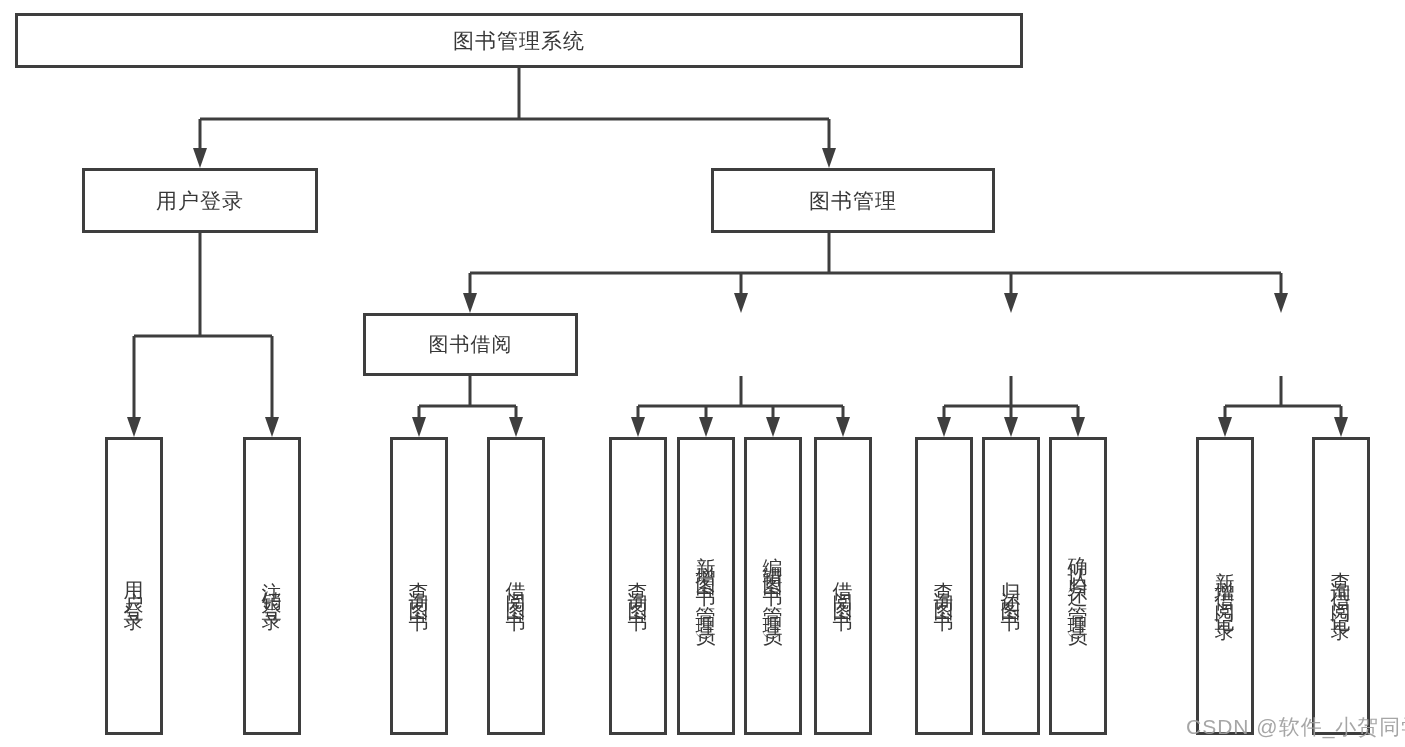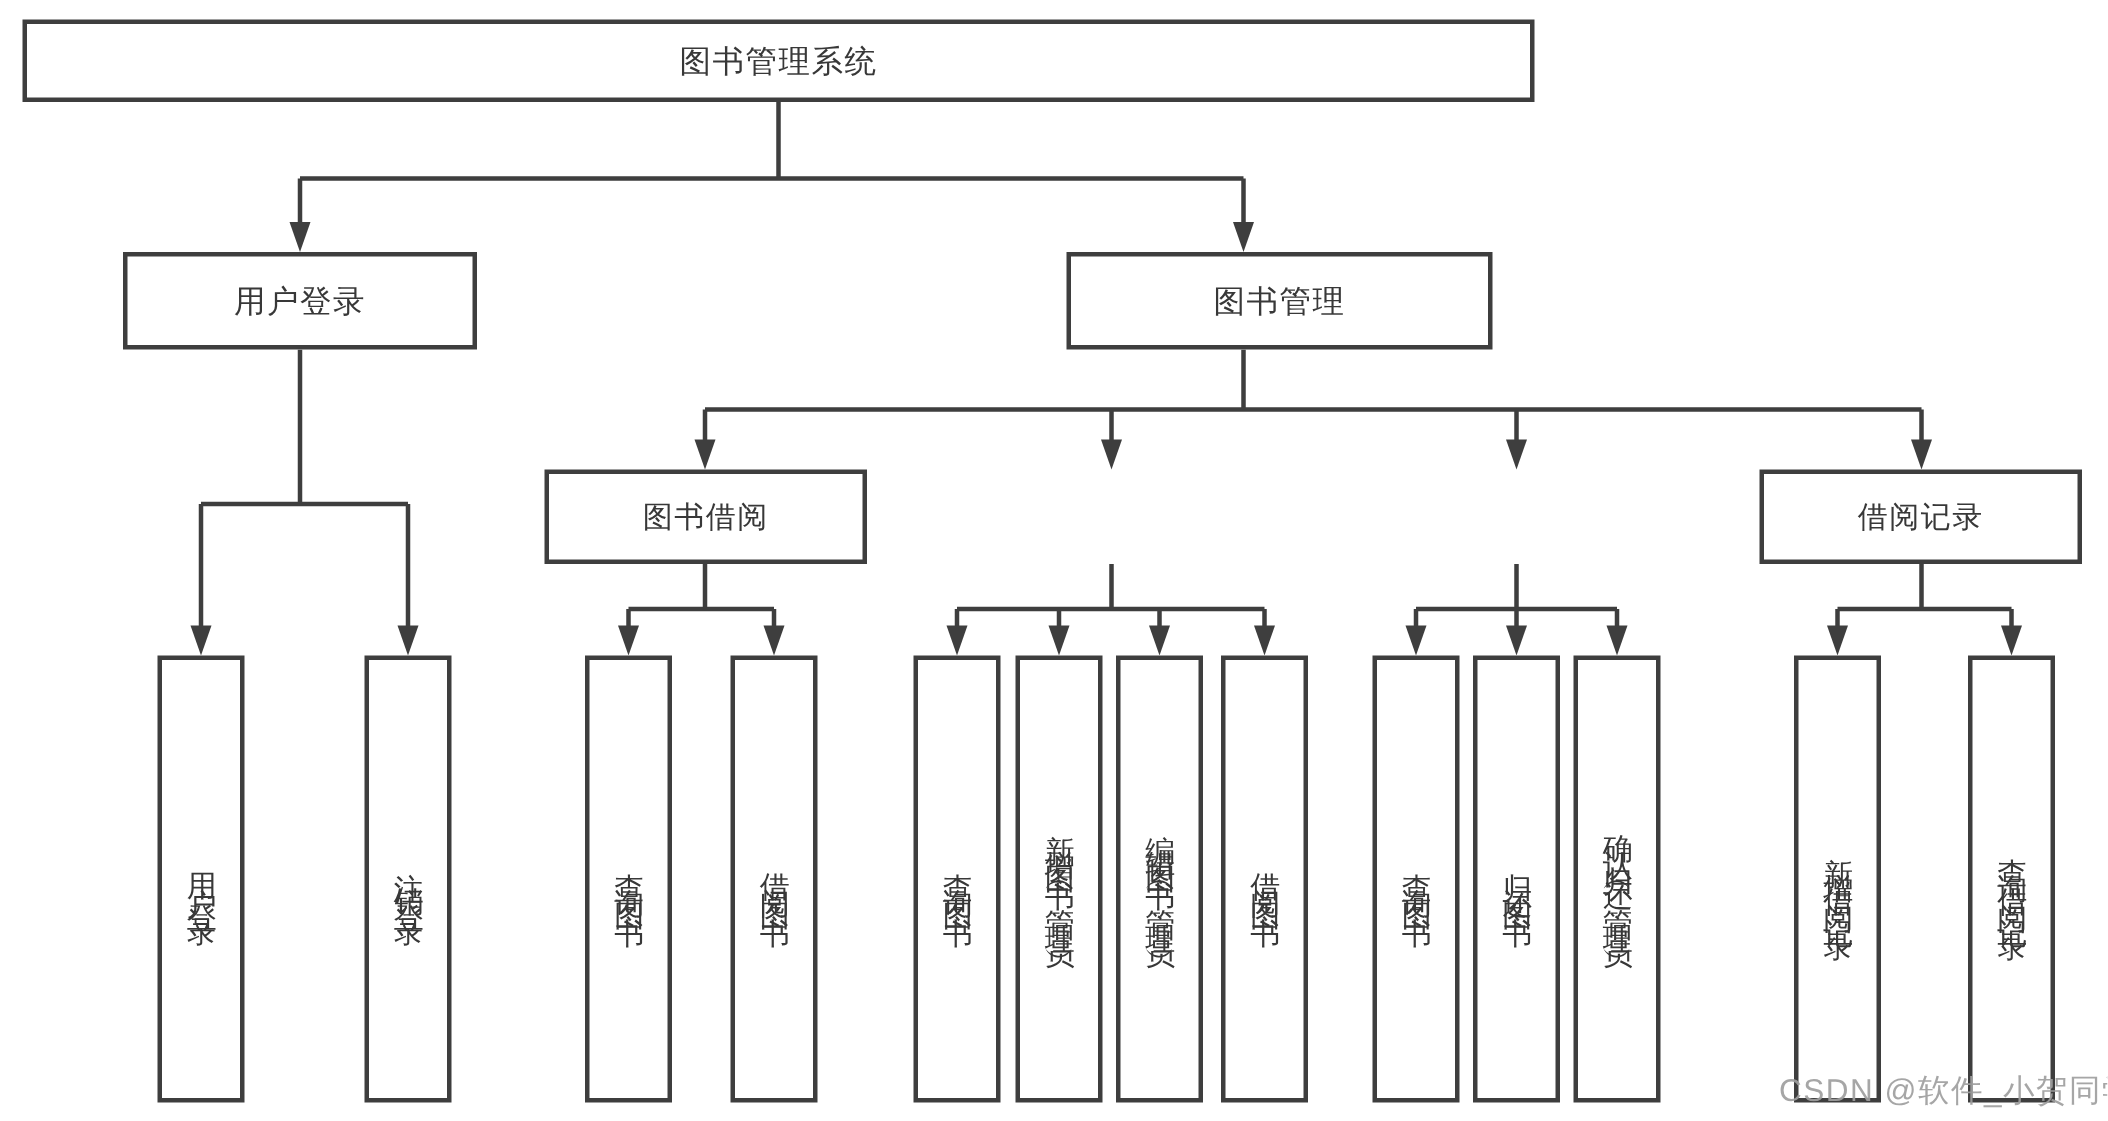--- a/index.html
+++ b/index.html
@@ -78,21 +78,20 @@
       <polygon points="1334,417 1348,417 1341,437"></polygon>
     </g>
   </svg>
 
   <div class="box lv1" style="left:15px;top:13px;width:1008px;height:55px">图书管理系统</div>
 
   <div class="box lv2" style="left:82px;top:168px;width:236px;height:65px">用户登录</div>
   <div class="box lv2" style="left:711px;top:168px;width:284px;height:65px">图书管理</div>
 
   <div class="box lv3" style="left:363px;top:313px;width:215px;height:63px">图书借阅</div>
-  <div class="box lv3" style="left:1173px;top:313px;width:215px;height:63px">借阅记录</div>
 
   <div class="box vbox" style="left:105px">
     <span class="vtext">用户登录</span>
   </div>
   <div class="box vbox" style="left:243px">
     <span class="vtext">注销登录</span>
   </div>
 
   <div class="box vbox" style="left:390px">
     <span class="vtext">查询图书</span>

